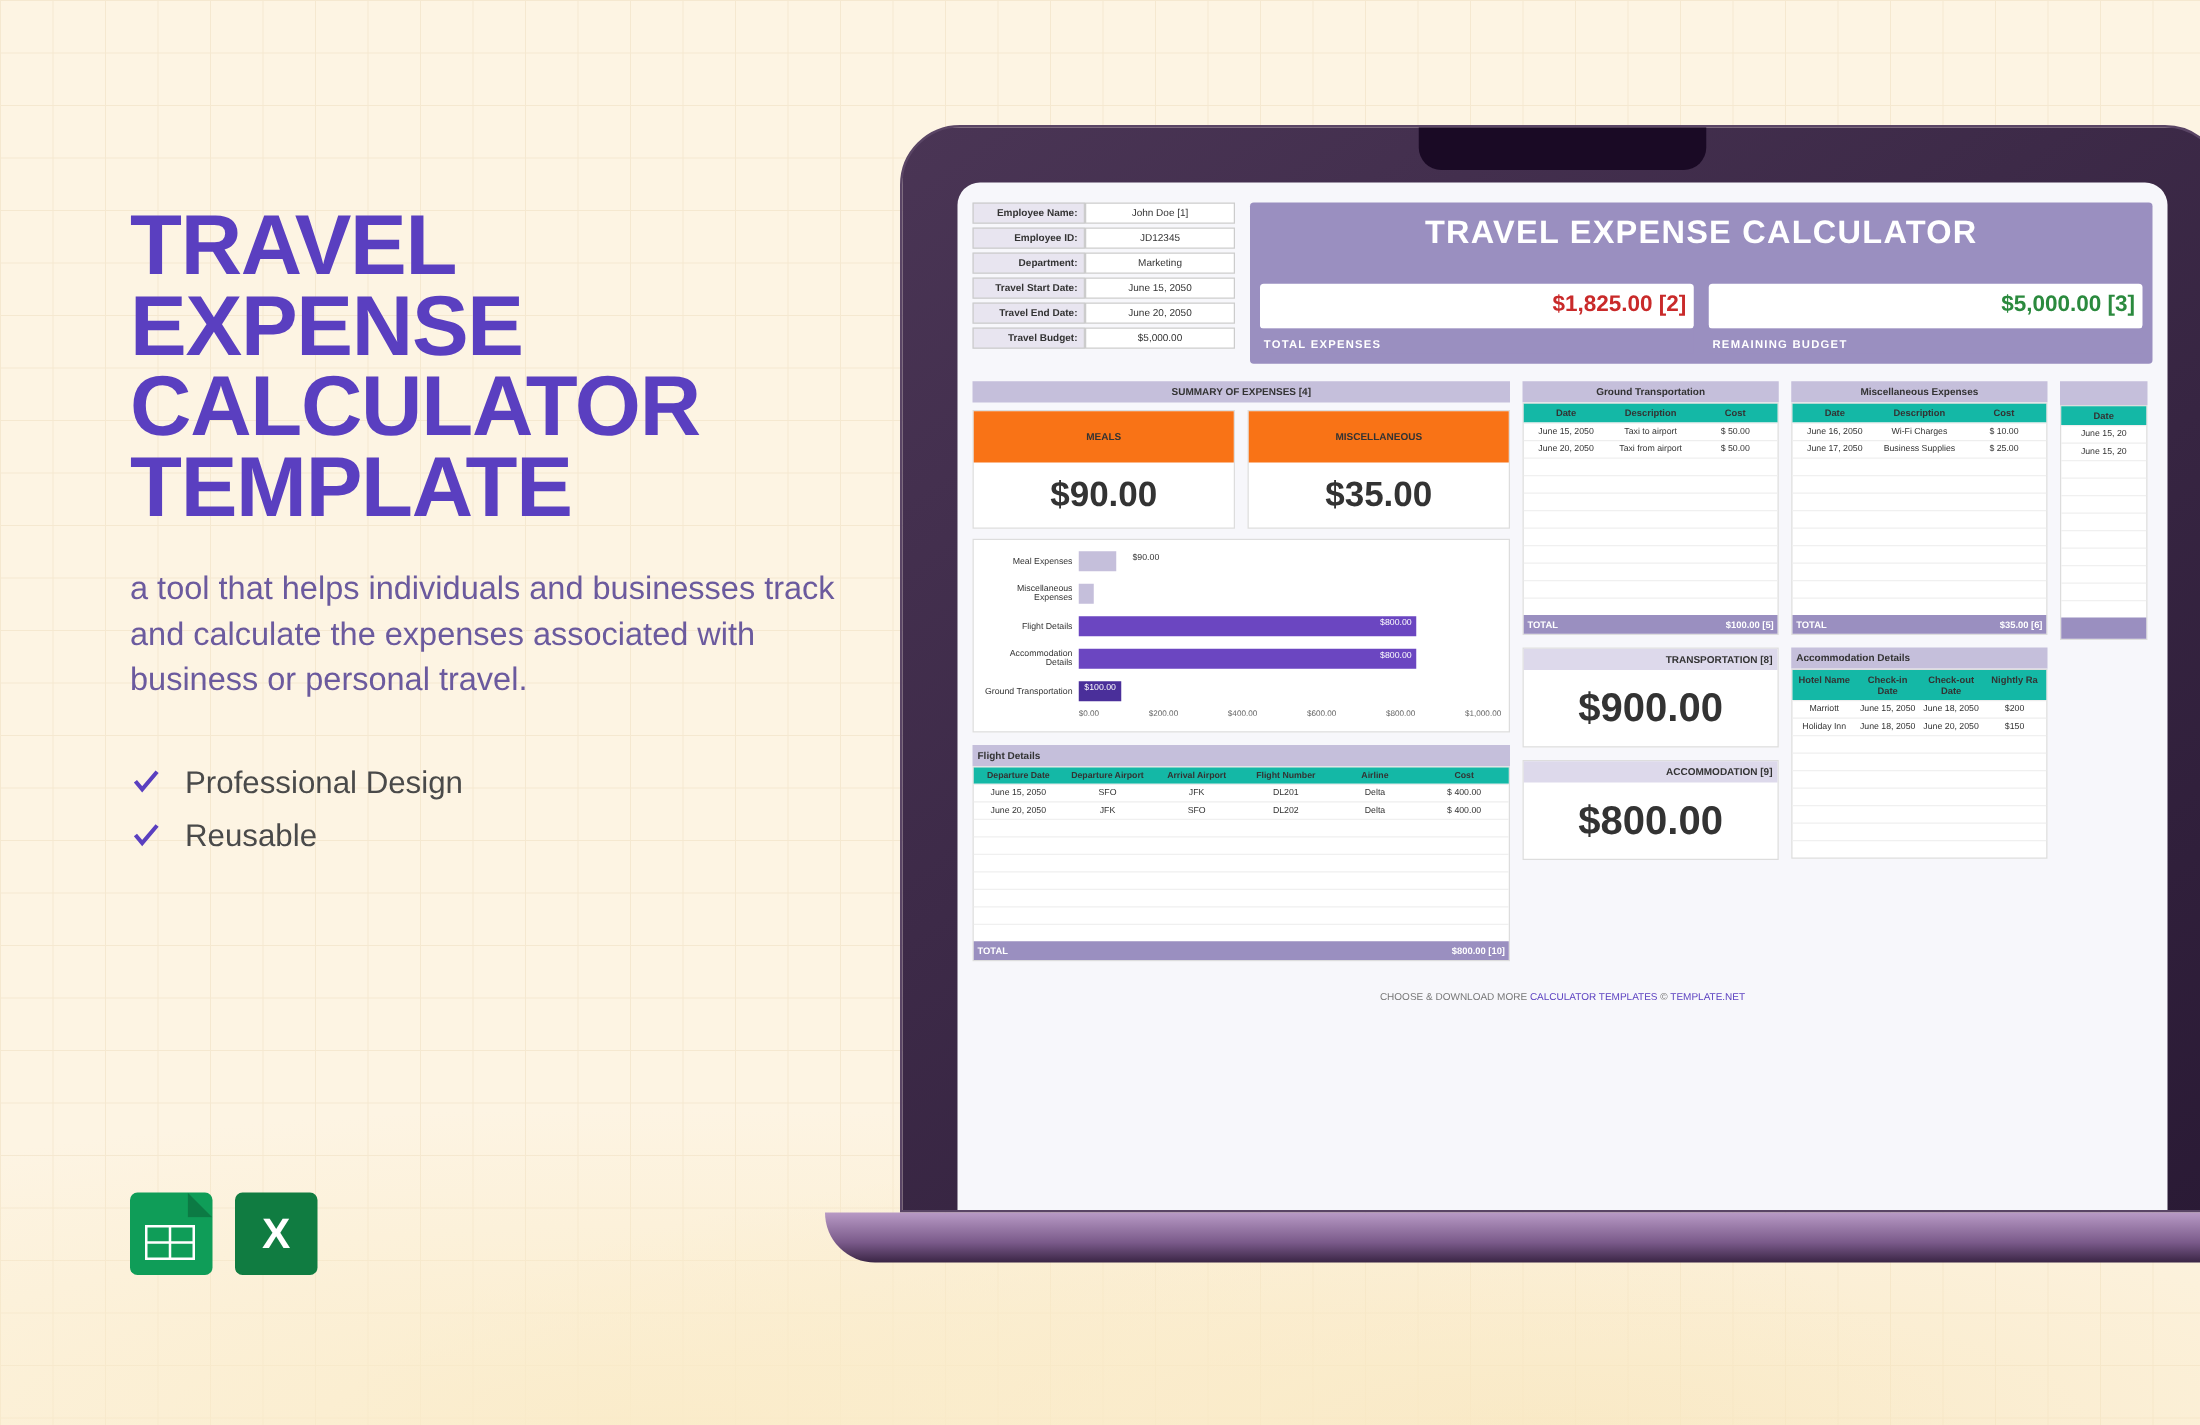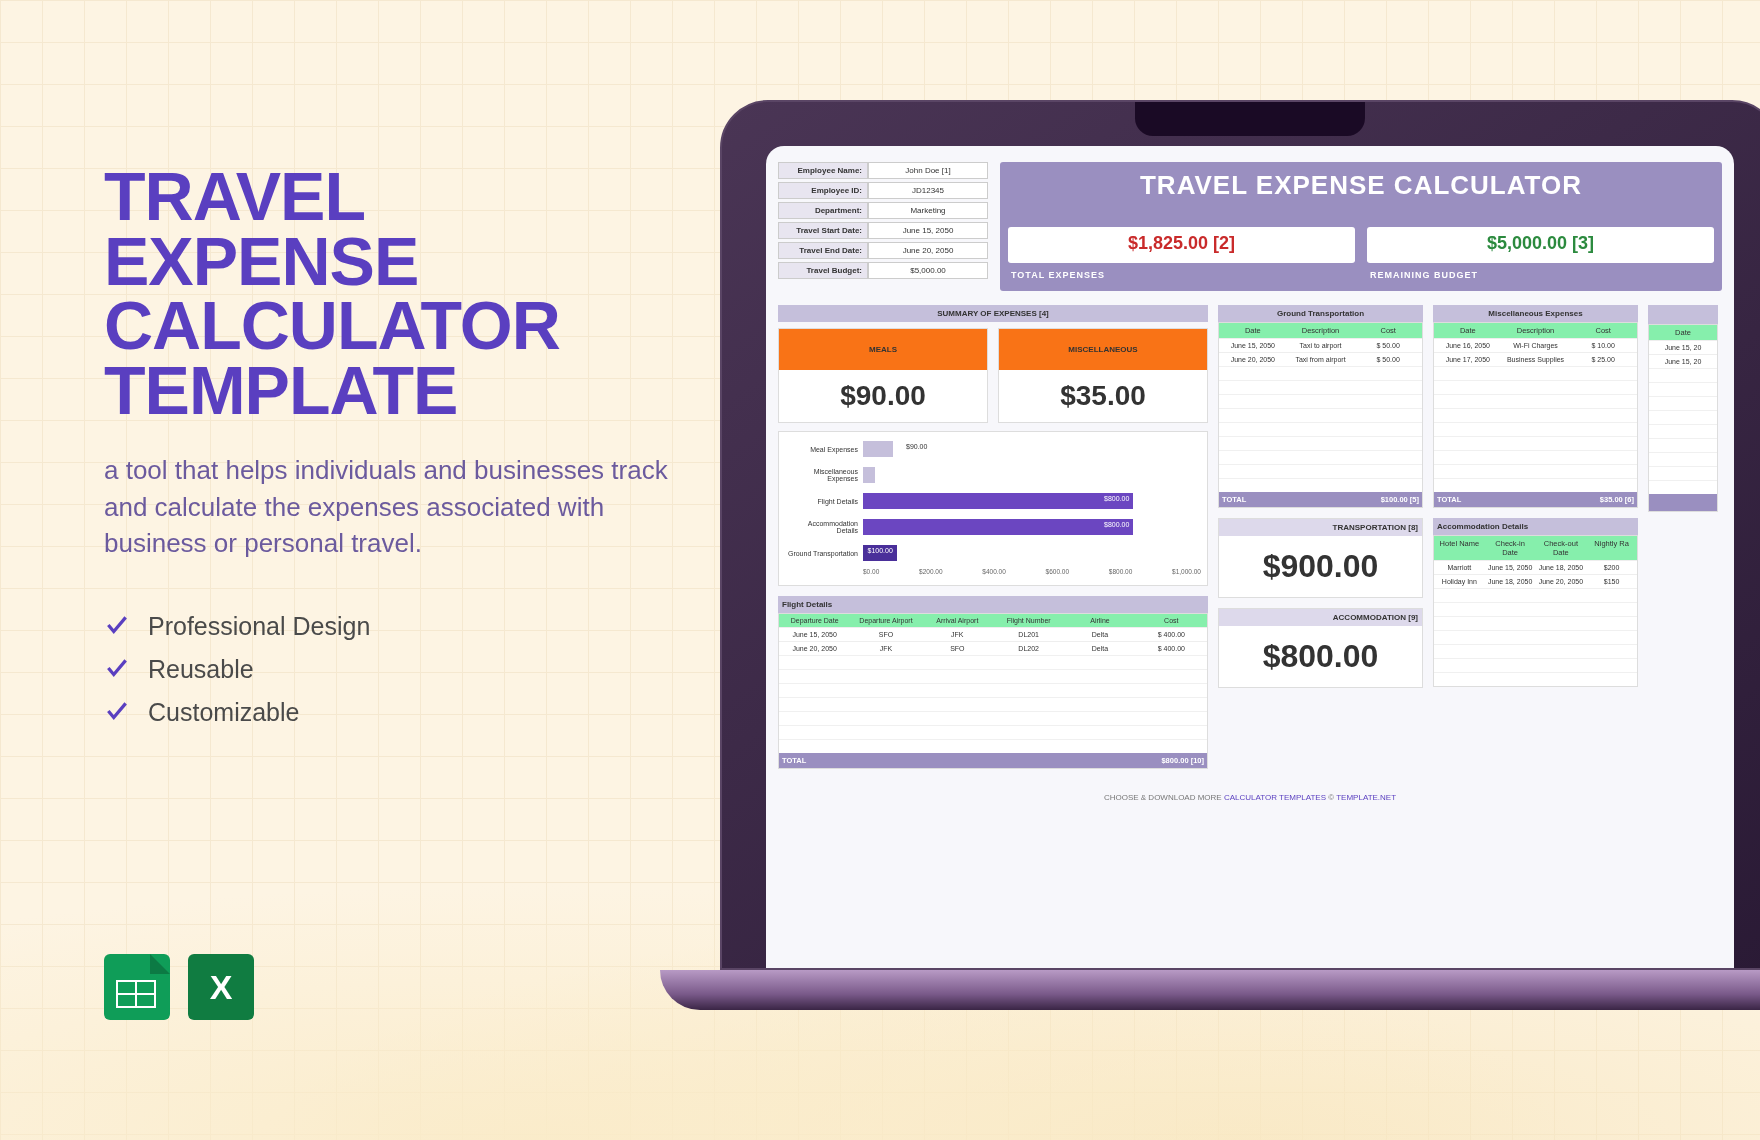--- a/index.html
+++ b/index.html
@@ -27,21 +27,21 @@
 .screen{width:100%;height:100%;background:#f7f7fb;border-radius:18px 18px 0 0;overflow:hidden;font-size:9px;color:#333}
 .spreadsheet{padding:16px 12px 0 12px}
 .top-row{display:flex;gap:12px;margin-bottom:14px}
 .info-block{width:210px}
 .info-row{display:flex;margin-bottom:3px}
 .info-label{width:90px;background:#e8e5f0;padding:3px 5px;font-size:8px;font-weight:bold;text-align:right;border:1px solid #ccc}
 .info-val{flex:1;background:#fff;padding:3px 5px;font-size:8px;text-align:center;border:1px solid #ccc}
 .header-block{flex:1;background:#9a8fc0;border-radius:3px;padding:8px}
 .header-title{color:#fff;font-size:26px;font-weight:900;text-align:center;letter-spacing:1px;font-family:'Arial Black',sans-serif;margin-bottom:26px}
 .stat-boxes{display:flex;gap:12px}
-.stat-box{flex:1;background:#fff;border-radius:3px;text-align:center;padding:6px;border-bottom:3px solid #fff}
+.stat-box{flex:1;background:#fff;border-radius:3px;text-align:right;padding:6px;border-bottom:3px solid #fff}
 .stat-val-red{color:#c92a2a;font-size:18px;font-weight:bold}
 .stat-val-green{color:#2b8a3e;font-size:18px;font-weight:bold}
 .stat-label{color:#fff;font-size:9px;font-weight:bold;margin-top:4px;letter-spacing:1px}
 .stat-label-box{background:#9a8fc0;padding:3px}
 .panels{display:flex;gap:10px}
 .col1{width:430px}
 .col2{width:205px}
 .col3{width:205px}
 .col4{width:70px}
 .panel{margin-bottom:10px}
@@ -53,21 +53,21 @@
 .chart{height:155px;background:#fff;border:1px solid #ddd;padding:6px;margin-top:8px;position:relative}
 .bar-row{display:flex;align-items:center;height:22px;margin-bottom:4px}
 .bar-label{width:78px;font-size:7px;text-align:right;padding-right:5px}
 .bar-area{flex:1;position:relative;height:16px}
 .bar{height:100%;background:#6b46c1;position:absolute}
 .bar.light{background:#c5bfdb}
 .bar.dark{background:#4a2f9a}
 .bar-val{position:absolute;font-size:7px;color:#fff;right:4px;top:2px}
 .xaxis{display:flex;justify-content:space-between;font-size:6.5px;color:#666;padding-left:78px;margin-top:2px}
 .mini-table{background:#fff;border:1px solid #ddd}
-.mt-head{display:flex;background:#86efac;font-size:7.5px;font-weight:normal}
+.mt-head{display:flex;background:#14b8a6;font-size:7.5px;font-weight:bold}
 .mt-head>div,.mt-row>div{flex:1;padding:3px;text-align:center}
 .mt-row{display:flex;font-size:7px;border-top:1px solid #eee}
 .mt-empty{height:14px;border-top:1px solid #f0f0f0}
 .mt-total{background:#9a8fc0;color:#fff;font-size:7.5px;padding:3px;display:flex;justify-content:space-between;font-weight:bold}
 .stat-card{background:#fff;border:1px solid #ddd;margin-bottom:10px}
 .sc-head{background:#ddd9eb;text-align:right;padding:4px;font-size:8px;font-weight:bold}
 .sc-val{font-size:32px;font-weight:900;text-align:center;padding:12px;font-family:'Arial Black',sans-serif}
 .flight-table .mt-head>div,.flight-table .mt-row>div{font-size:7px}
 .footer-link{text-align:center;font-size:8px;color:#777;margin-top:14px}
 .footer-link a{color:#5a3fc0}
@@ -87,26 +87,20 @@
             <path d="M4 12l5 6L20 5"></path>
           </svg></span>
         <span>Professional Design</span>
       </li>
     <li>
         <span class="check"><svg viewBox="0 0 24 24">
             <path d="M4 12l5 6L20 5"></path>
           </svg></span>
         <span>Reusable</span>
       </li>
-    <li>
-        <span class="check"><svg viewBox="0 0 24 24">
-            <path d="M4 12l5 6L20 5"></path>
-          </svg></span>
-        <span>Customizable</span>
-      </li>
   </ul>
 </div>
 
 <div class="icons">
   <div class="icon-sheets"></div>
   <div class="icon-excel"></div>
 </div>
 
 <div class="laptop">
   <div class="laptop-body">

